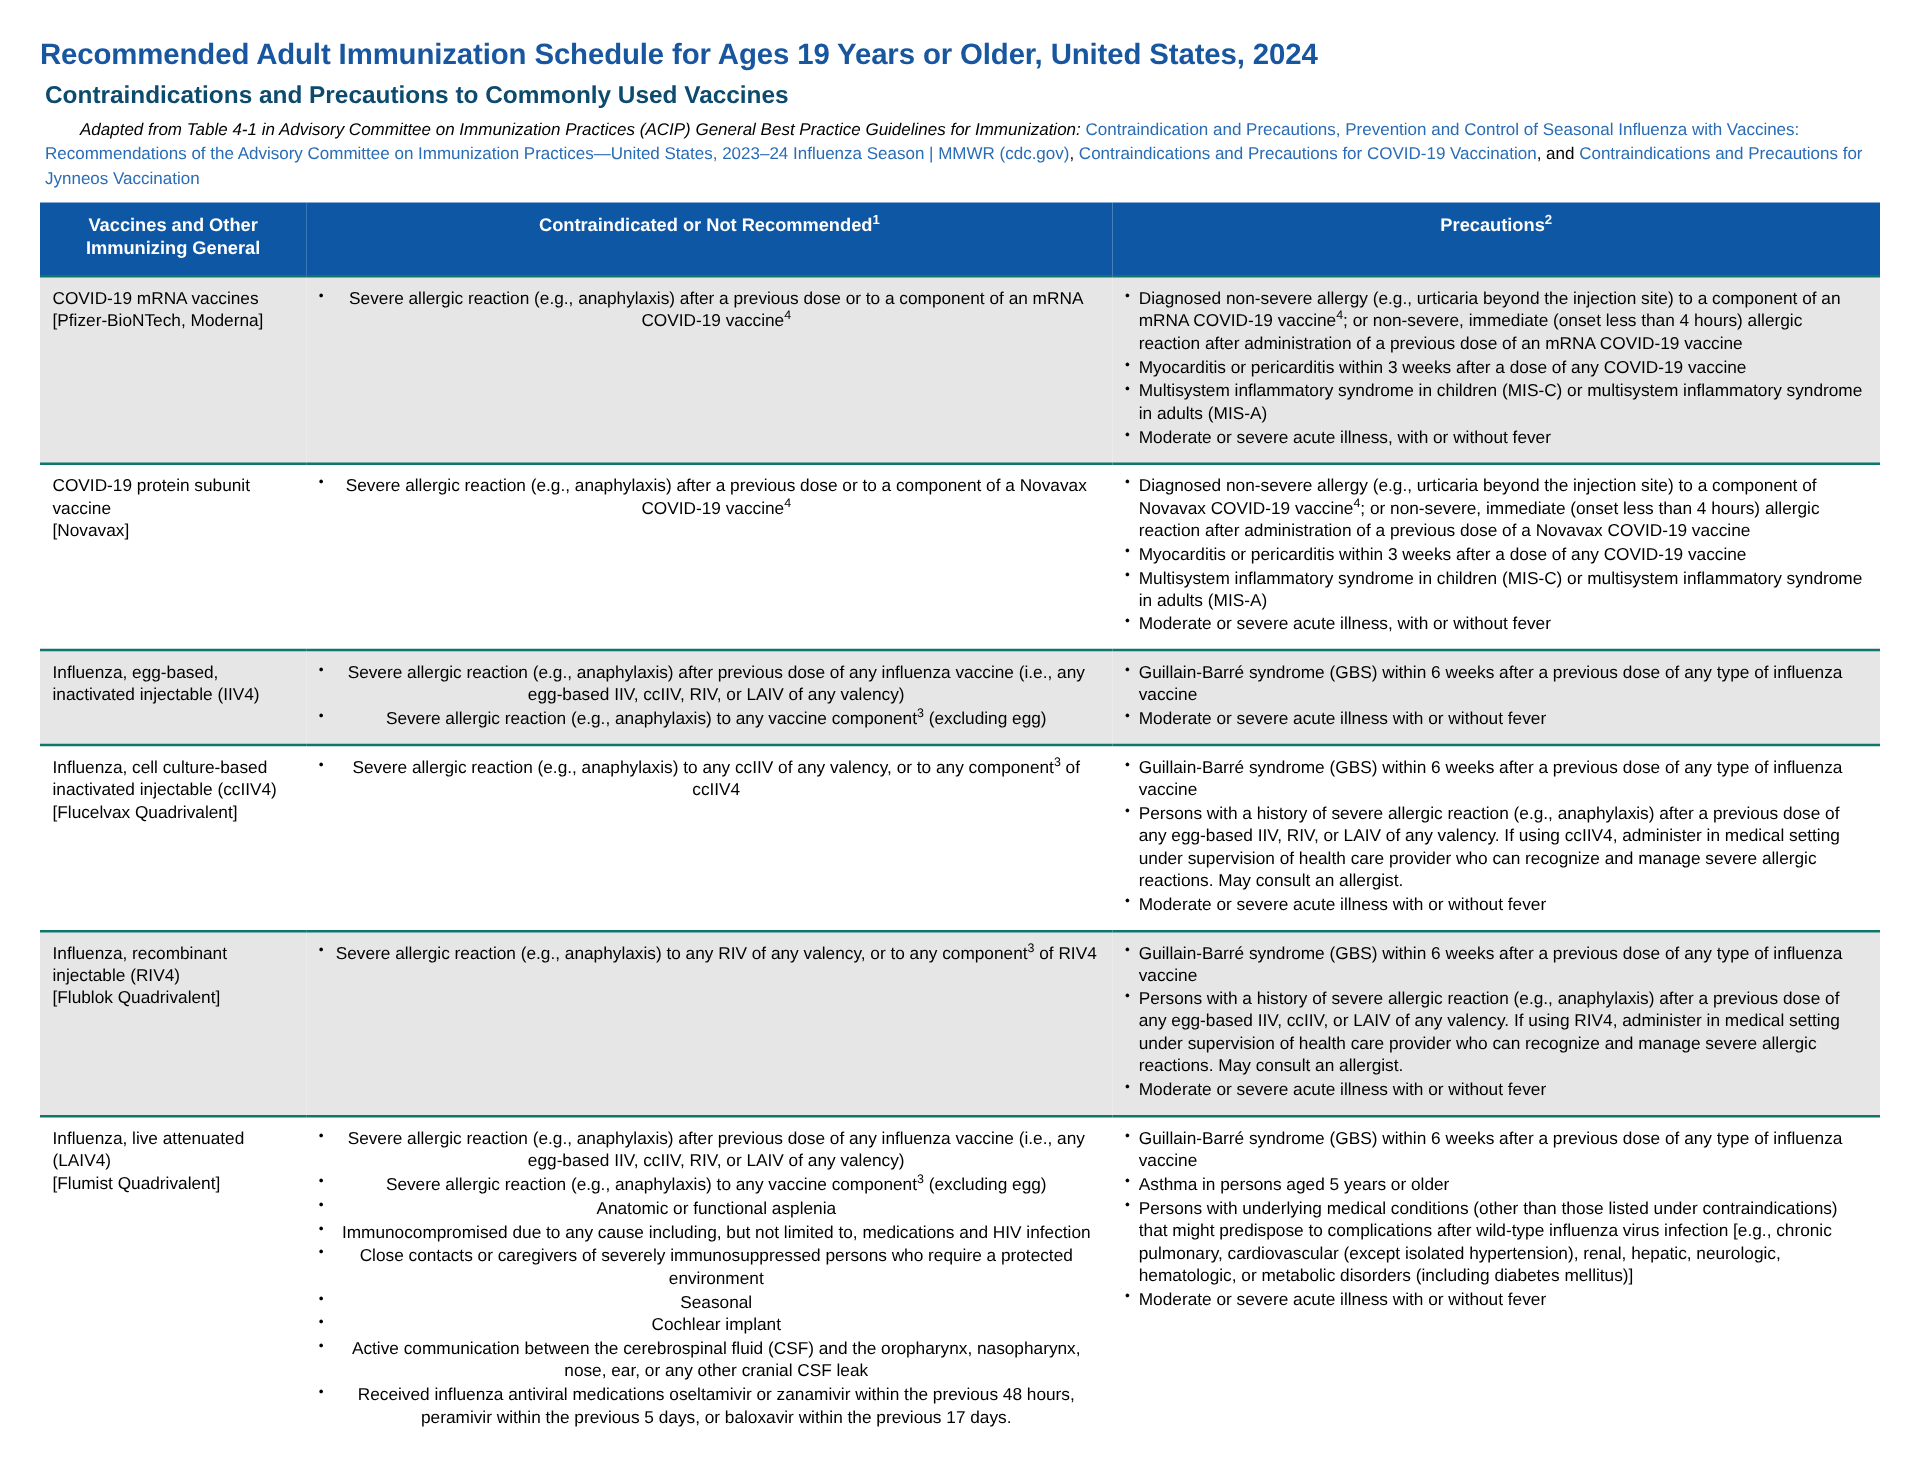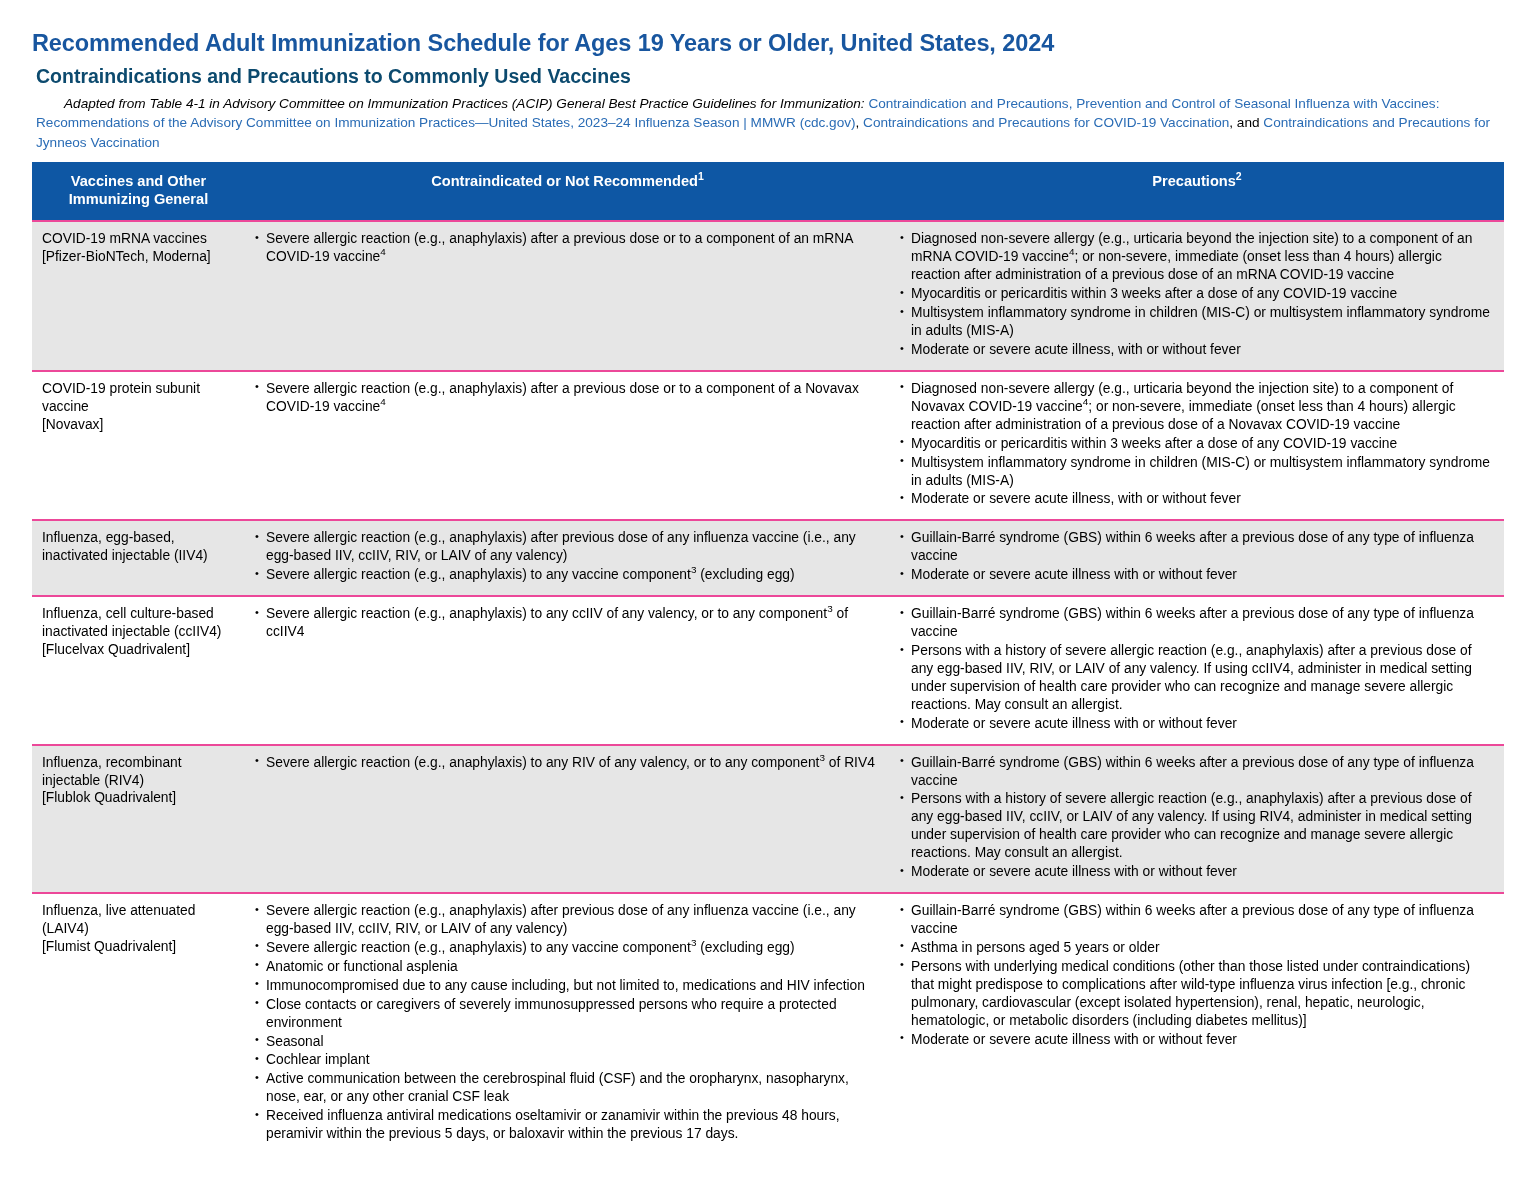--- a/index.html
+++ b/index.html
@@ -75,26 +75,26 @@
     text-align: center;
     vertical-align: top;
     padding: 11px 10px 12px 10px;
     line-height: 1.22;
   }
   table.main td {
     vertical-align: top;
     font-size: 13.8px;
     line-height: 1.30;
     padding: 8px 10px 10px 10px;
-    border-top: 2px solid #ec4899;
+    border-top: 2px solid #0f766e;
   }
   tr.shaded td { background: #e6e6e6; }
   tr.plain td { background: #ffffff; }
   .col-a { width: 213px; }
-  .col-b { width: 645px; }
+  .col-b { width: 645px; text-align: center; }
   .col-c { width: 614px; }
 
   .agent { line-height: 1.30; }
 
   ul.b {
     list-style: none;
     margin: 0;
     padding: 0;
   }
   ul.b li {

